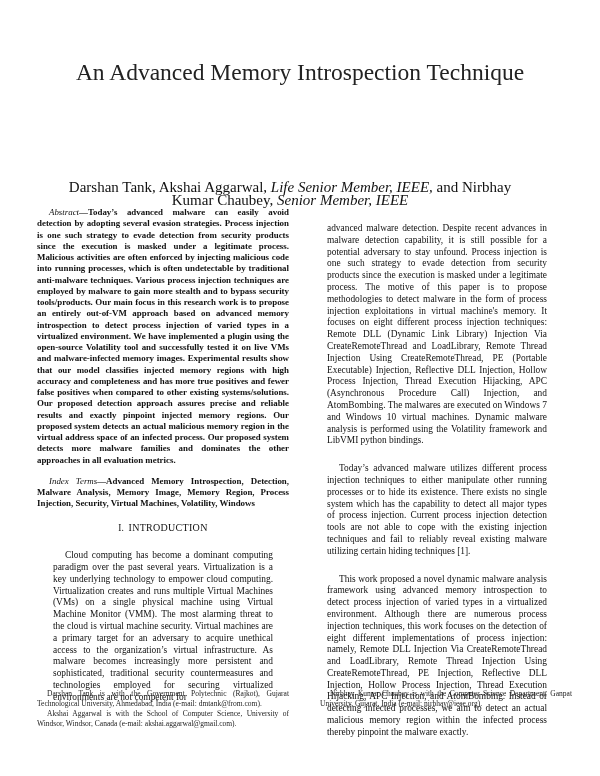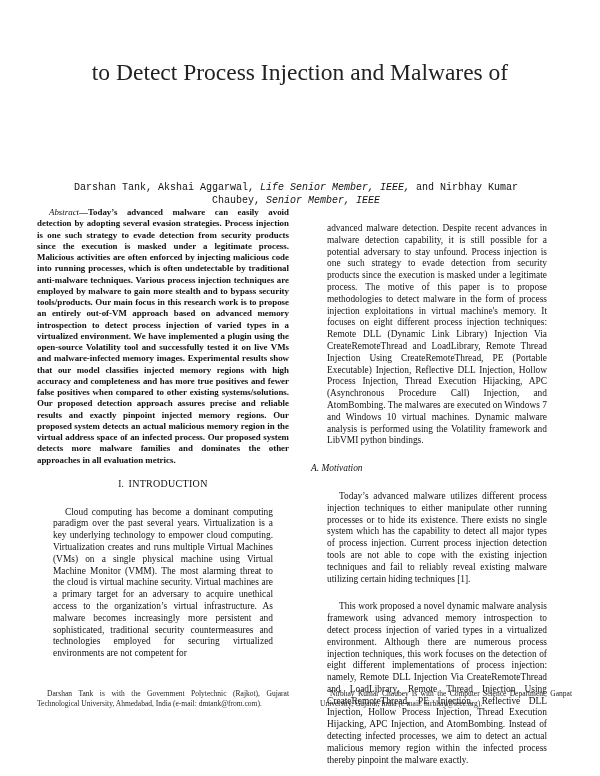--- a/index.html
+++ b/index.html
@@ -1,18 +1,18 @@
 <!DOCTYPE html>
 <html><head>
 <meta charset="utf-8">
 <style>
   html, body { margin:0; padding:0; background:#ffffff; }
   body { width:600px; height:776px; position:relative; overflow:hidden; color:#111; font-family:"Liberation Serif", serif; }
   .title { position:absolute; top:58px; left:0; width:600px; text-align:center; font-size:23.5px; line-height:28px; color:#222; }
-  .authors { position:absolute; top:181px; left:56px; width:480px; text-align:center; font-size:10px; line-height:13px;font-family:Liberation Mono, monospace; }
+  .authors { position:absolute; top:181px; left:50px; width:480px; text-align:center; font-size:15px; line-height:13px; }
   .authors i { font-style:italic; }
   .col { position:absolute; top:207px; font-size:9.4px; line-height:11.8px; text-align:justify; }
   .left { left:37px; width:252px; }
   .right { left:311px; width:252px; }
   .abstract { font-weight:bold; font-size:8.9px; line-height:11.25px; text-indent:12px; margin:0; }
   .abstract .lbl { font-style:italic; font-weight:normal; }
   .index { font-weight:bold; font-size:8.9px; line-height:11.25px; text-indent:12px; margin:10px 0 0 0; }
   .index .lbl { font-style:italic; font-weight:normal; }
   .sec-head { text-align:center; margin:12px 0 4px 0; font-size:9.4px; }
   .sec-head .sc { font-size:10px; letter-spacing:0.3px; }
@@ -20,36 +20,37 @@
   .sub-head { font-style:italic; margin:8px 0 3px 0; }
   .footnote { position:absolute; top:689px; font-size:7.5px; line-height:10px; text-align:justify; color:#222; }
   .fn-left { left:37px; width:252px; }
   .fn-right { left:320px; width:252px; }
   .footnote p { margin:0; text-indent:10px; }
 </style>
 </head>
 <body>
 
 <div class="title">
-  <div>to Detect Process Injection and Malwares of</div>
+  <div>An Advanced Memory Introspection Technique</div>
 </div>
 
 <div class="authors"><span>Darshan Tank, Akshai Aggarwal, </span><i>Life Senior Member, IEEE,</i><span> and Nirbhay Kumar Chaubey, </span><i>Senior Member, IEEE</i></div>
 
 <div class="col left">
   <p class="abstract"><span class="lbl">Abstract</span><span>—Today’s advanced malware can easily avoid detection by adopting several evasion strategies. Process injection is one such strategy to evade detection from security products since the execution is masked under a legitimate process. Malicious activities are often enforced by injecting malicious code into running processes, which is often undetectable by traditional anti-malware techniques. Various process injection techniques are employed by malware to gain more stealth and to bypass security tools/products. Our main focus in this research work is to propose an entirely out-of-VM approach based on advanced memory introspection to detect process injection of varied types in a virtualized environment. We have implemented a plugin using the open-source Volatility tool and successfully tested it on live VMs and malware-infected memory images. Experimental results show that our model classifies injected memory regions with high accuracy and completeness and has more true positives and fewer false positives when compared to other existing systems/solutions. Our proposed detection approach assures precise and reliable results and exactly pinpoint injected memory regions. Our proposed system detects an actual malicious memory region in the virtual address space of an infected process. Our proposed system detects more malware families and dominates the other approaches in all evaluation metrics.</span></p>
+  <p class="index"><span class="lbl">Index Terms</span><span>—Advanced Memory Introspection, Detection, Malware Analysis, Memory Image, Memory Region, Process Injection, Security, Virtual Machines, Volatility, Windows</span></p>
   <div class="sec-head"><span>I.</span>&nbsp;&nbsp;<span class="sc" style="text-transform:uppercase;">Introduction</span></div>
   <p class="body">Cloud computing has become a dominant computing paradigm over the past several years. Virtualization is a key underlying technology to empower cloud computing. Virtualization creates and runs multiple Virtual Machines (VMs) on a single physical machine using Virtual Machine Monitor (VMM). The most alarming threat to the cloud is virtual machine security. Virtual machines are a primary target for an adversary to acquire unethical access to the organization’s virtual infrastructure. As malware becomes increasingly more persistent and sophisticated, traditional security countermeasures and technologies employed for securing virtualized environments are not competent for</p>
 </div>
 
 <div class="col right">
   <p class="body" style="text-indent:0;">advanced malware detection. Despite recent advances in malware detection capability, it is still possible for a potential adversary to stay unfound. Process injection is one such strategy to evade detection from security products since the execution is masked under a legitimate process. The motive of this paper is to propose methodologies to detect malware in the form of process injection exploitations in virtual machine's memory. It focuses on eight different process injection techniques: Remote DLL (Dynamic Link Library) Injection Via CreateRemoteThread and LoadLibrary, Remote Thread Injection Using CreateRemoteThread, PE (Portable Executable) Injection, Reflective DLL Injection, Hollow Process Injection, Thread Execution Hijacking, APC (Asynchronous Procedure Call) Injection, and AtomBombing. The malwares are executed on Windows 7 and Windows 10 virtual machines. Dynamic malware analysis is performed using the Volatility framework and LibVMI python bindings.</p>
-  <div class="sub-head">A.  Motivation</div>
   <p class="body">Today’s advanced malware utilizes different process injection techniques to either manipulate other running processes or to hide its existence. There exists no single system which has the capability to detect all major types of process injection. Current process injection detection tools are not able to cope with the existing injection techniques and fail to reliably reveal existing malware utilizing certain hiding techniques [1].</p>
   <p class="body">This work proposed a novel dynamic malware analysis framework using advanced memory introspection to detect process injection of varied types in a virtualized environment. Although there are numerous process injection techniques, this work focuses on the detection of eight different implementations of process injection: namely, Remote DLL Injection Via CreateRemoteThread and LoadLibrary, Remote Thread Injection Using CreateRemoteThread, PE Injection, Reflective DLL Injection, Hollow Process Injection, Thread Execution Hijacking, APC Injection, and AtomBombing. Instead of detecting infected processes, we aim to detect an actual malicious memory region within the infected process thereby pinpoint the malware exactly.</p>
 </div>
 
 <div class="footnote fn-left">
   <p>Darshan Tank is with the Government Polytechnic (Rajkot), Gujarat Technological University, Ahmedabad, India (e-mail: dmtank@from.com).</p>
+  <p>Akshai Aggarwal is with the School of Computer Science, University of Windsor, Windsor, Canada (e-mail: akshai.aggarwal@gmail.com).</p>
 </div>
 <div class="footnote fn-right">
   <p>Nirbhay Kumar Chaubey is with the Computer Science Department, Ganpat University, Gujarat, India (e-mail: nirbhay@ieee.org).</p>
 </div>
 
 </body></html>

